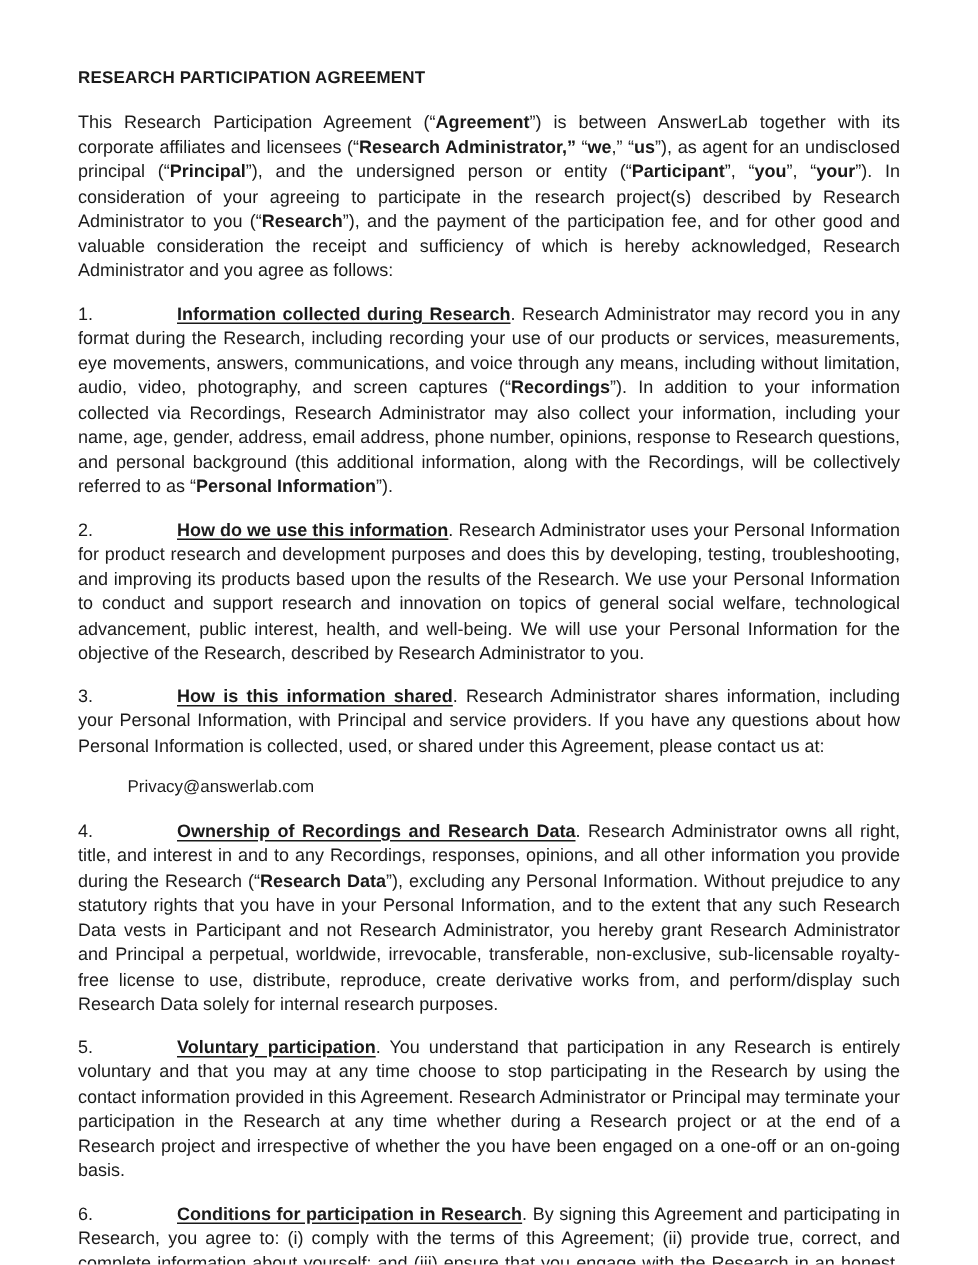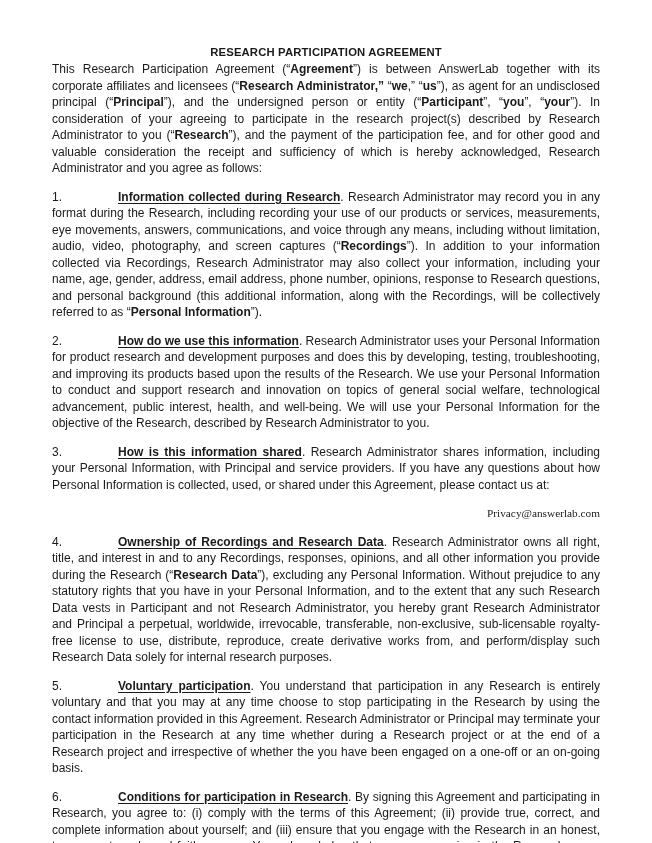--- a/index.html
+++ b/index.html
@@ -23,25 +23,24 @@
     box-sizing: border-box;
     padding: 0;
   }
   #doc-body {
     position: absolute;
     left: 52px;
     top: 45px;
     width: 548px;
   }
   .doc-title {
-    text-align: center;
     font-size: 11.3px;
     font-weight: bold;
     letter-spacing: 0.15px;
-    margin: 0 0 2px 0;
+    margin: 0 0 14px 0;
     line-height: 1.25;
   }
   .para {
     font-size: 12px;
     line-height: 16.5px;
     text-align: justify;
     text-justify: inter-word;
     margin: 0 0 12px 0;
     hyphens: none;
   }
@@ -57,22 +56,21 @@
   }
   .lead-indent {
     display: inline-block;
     width: 33px;
   }
   .email-line {
     font-size: 11.3px;
     line-height: 16.5px;
     margin: 0 0 12px 0;
     padding-left: 33px;
-    text-align: right;
-    font-family: Liberation Serif, serif;
+    text-align: left;
   }
   .sec-head {
     font-weight: bold;
     margin-top: 37px;
   }
 </style>
 </head>
 <body>
 
 <div id="page">

